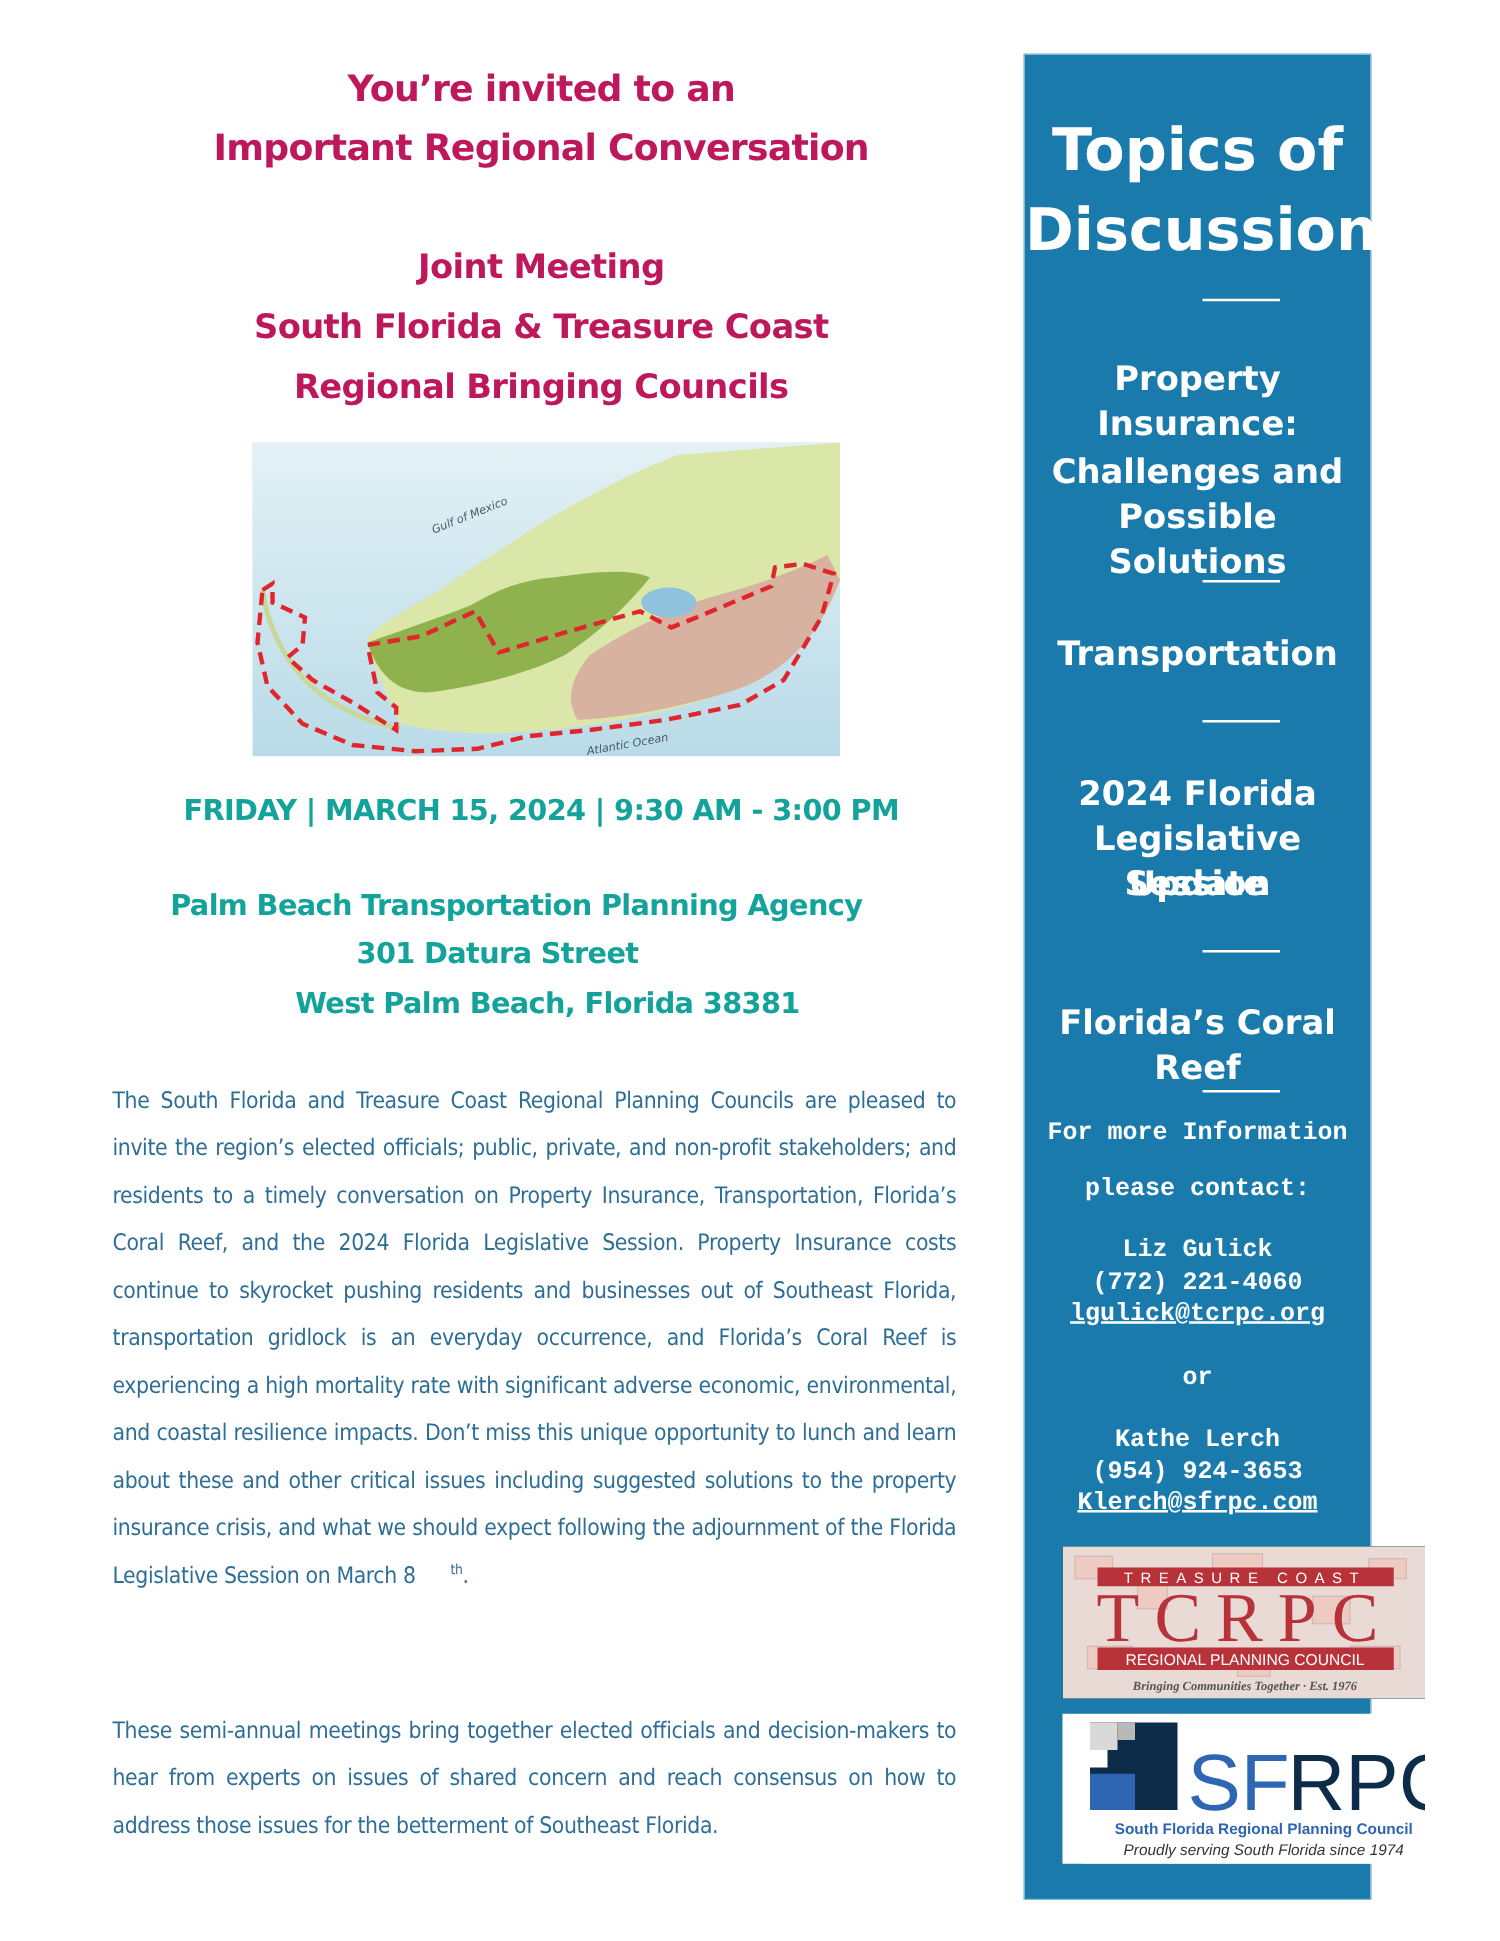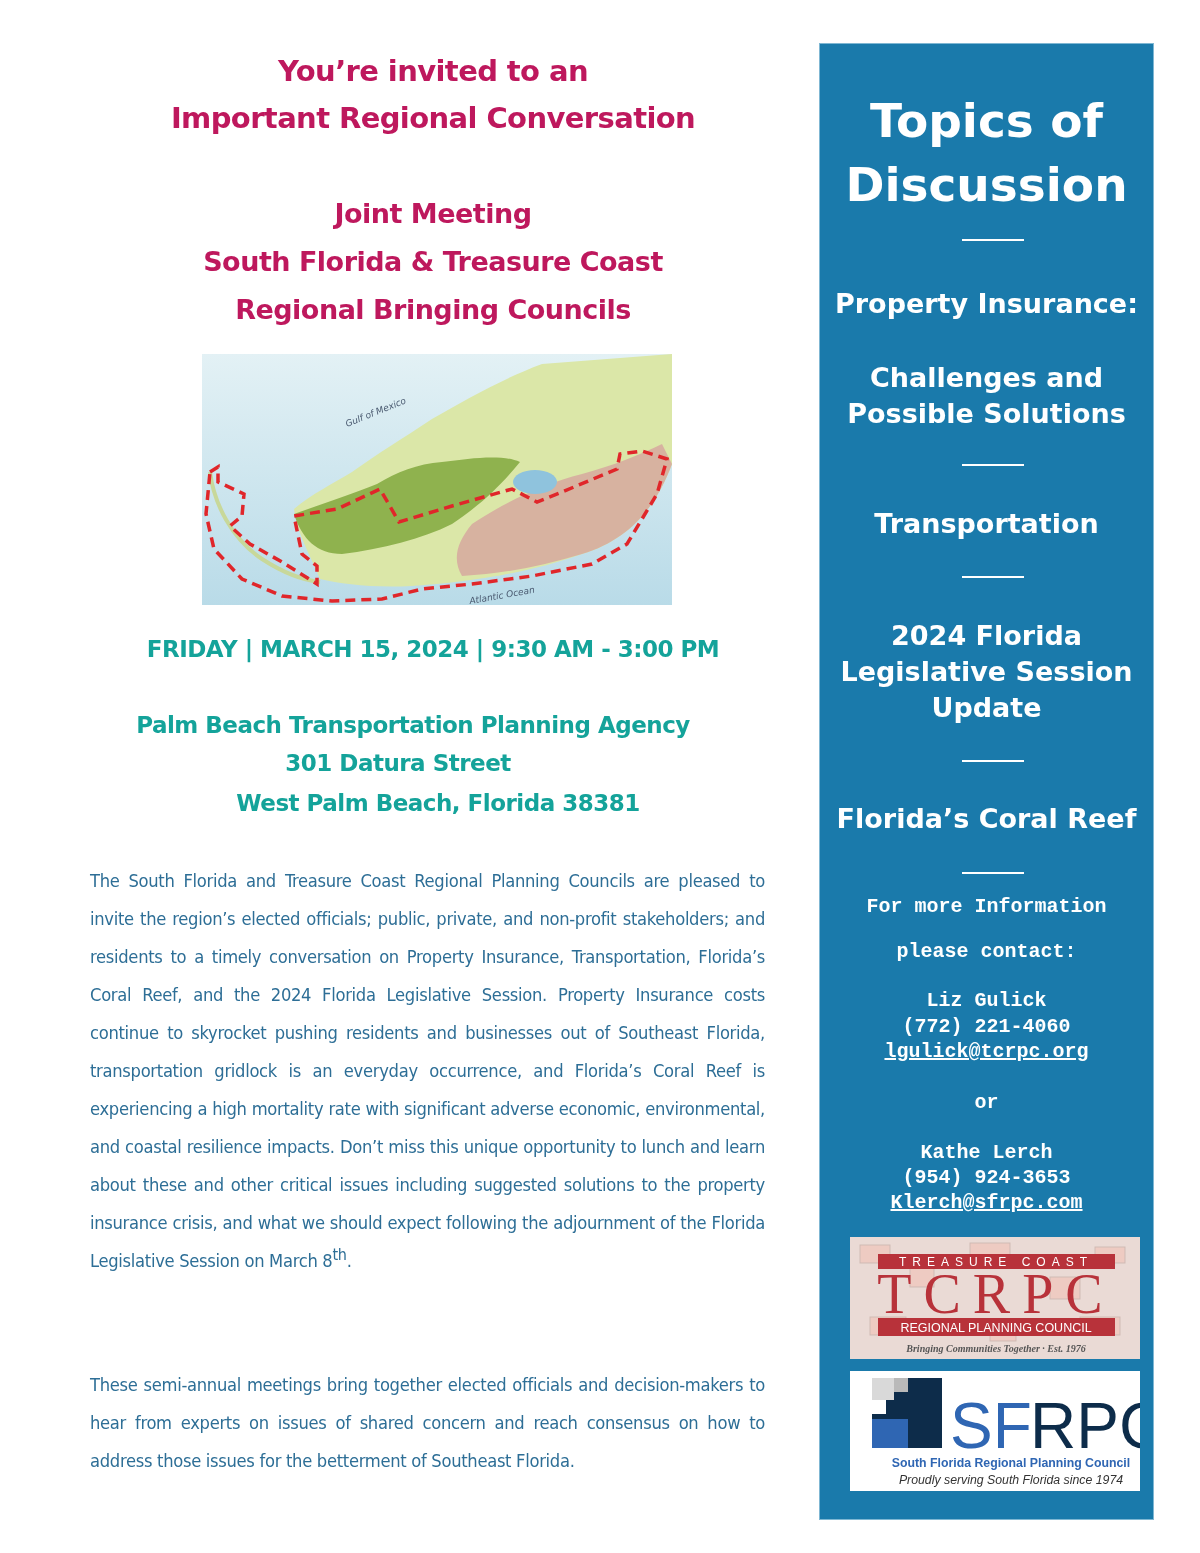--- a/index.html
+++ b/index.html
@@ -20,23 +20,23 @@
 
   .teal { color: #14a39a; font-weight: bold; text-align: center; position: absolute; letter-spacing: -0.5px; }
   .date { left: 0; width: 690px; top: 632px; font-size: 23px; line-height: 34px; }
   .venue-1 { left: 0; width: 690px; top: 708px; font-size: 23px; line-height: 34px; padding-right: 40px; }
   .venue-2 { left: 0; width: 690px; top: 746px; font-size: 23px; line-height: 34px; padding-right: 70px; }
   .venue-3 { left: 0; width: 690px; top: 786px; font-size: 23px; line-height: 34px; padding-left: 10px; }
 
   .para { position: absolute; left: 2px; width: 675px; color: #2d6e96; font-size: 18.2px; line-height: 38px; text-align: justify; letter-spacing: -0.3px; font-family: "DejaVu Sans Condensed", "DejaVu Sans", sans-serif; }
   .para-1 { top: 862px; }
   .para-2 { top: 1366px; }
-  .para sup { font-size: 16px; line-height: 0; }
+  .para sup { font-size: 11px; line-height: 0; margin-left: 28px; }
 
-  .panel { position: absolute; left: 819px; top: 43px; width: 335px; height: 1477px; background: #1a7aab; border: 1px solid #7fb7d3; color: #ffffff; text-align: center; }
+  .panel { position: absolute; left: 819px; top: 43px; width: 278px; height: 1477px; background: #1a7aab; border: 1px solid #7fb7d3; color: #ffffff; text-align: center; }
   .panel-title { position: absolute; left: 0; width: 100%; font-weight: bold; font-size: 47px; line-height: 58px; letter-spacing: 0px; }
   .pt-1 { top: 48px; }
   .pt-2 { top: 112px; }
   .rule { position: absolute; left: 142px; width: 62px; height: 2px; background: #ffffff; }
   .topic { position: absolute; left: 0; width: 100%; font-weight: bold; font-size: 27px; line-height: 36px; }
   .contact { position: absolute; left: 0; width: 100%; font-weight: bold; font-size: 20px; line-height: 26px; font-family: Liberation Mono, monospace; }
   .contact a { color: #ffffff; text-decoration: underline; }
 
   .logo-tc { position: absolute; left: 30px; top: 1193px; width: 290px; height: 122px; background: #0c4a6e; overflow: hidden; }
   .logo-sf { position: absolute; left: 30px; top: 1327px; width: 290px; height: 120px; background: #ffffff; overflow: hidden; padding-left: 16px; }

